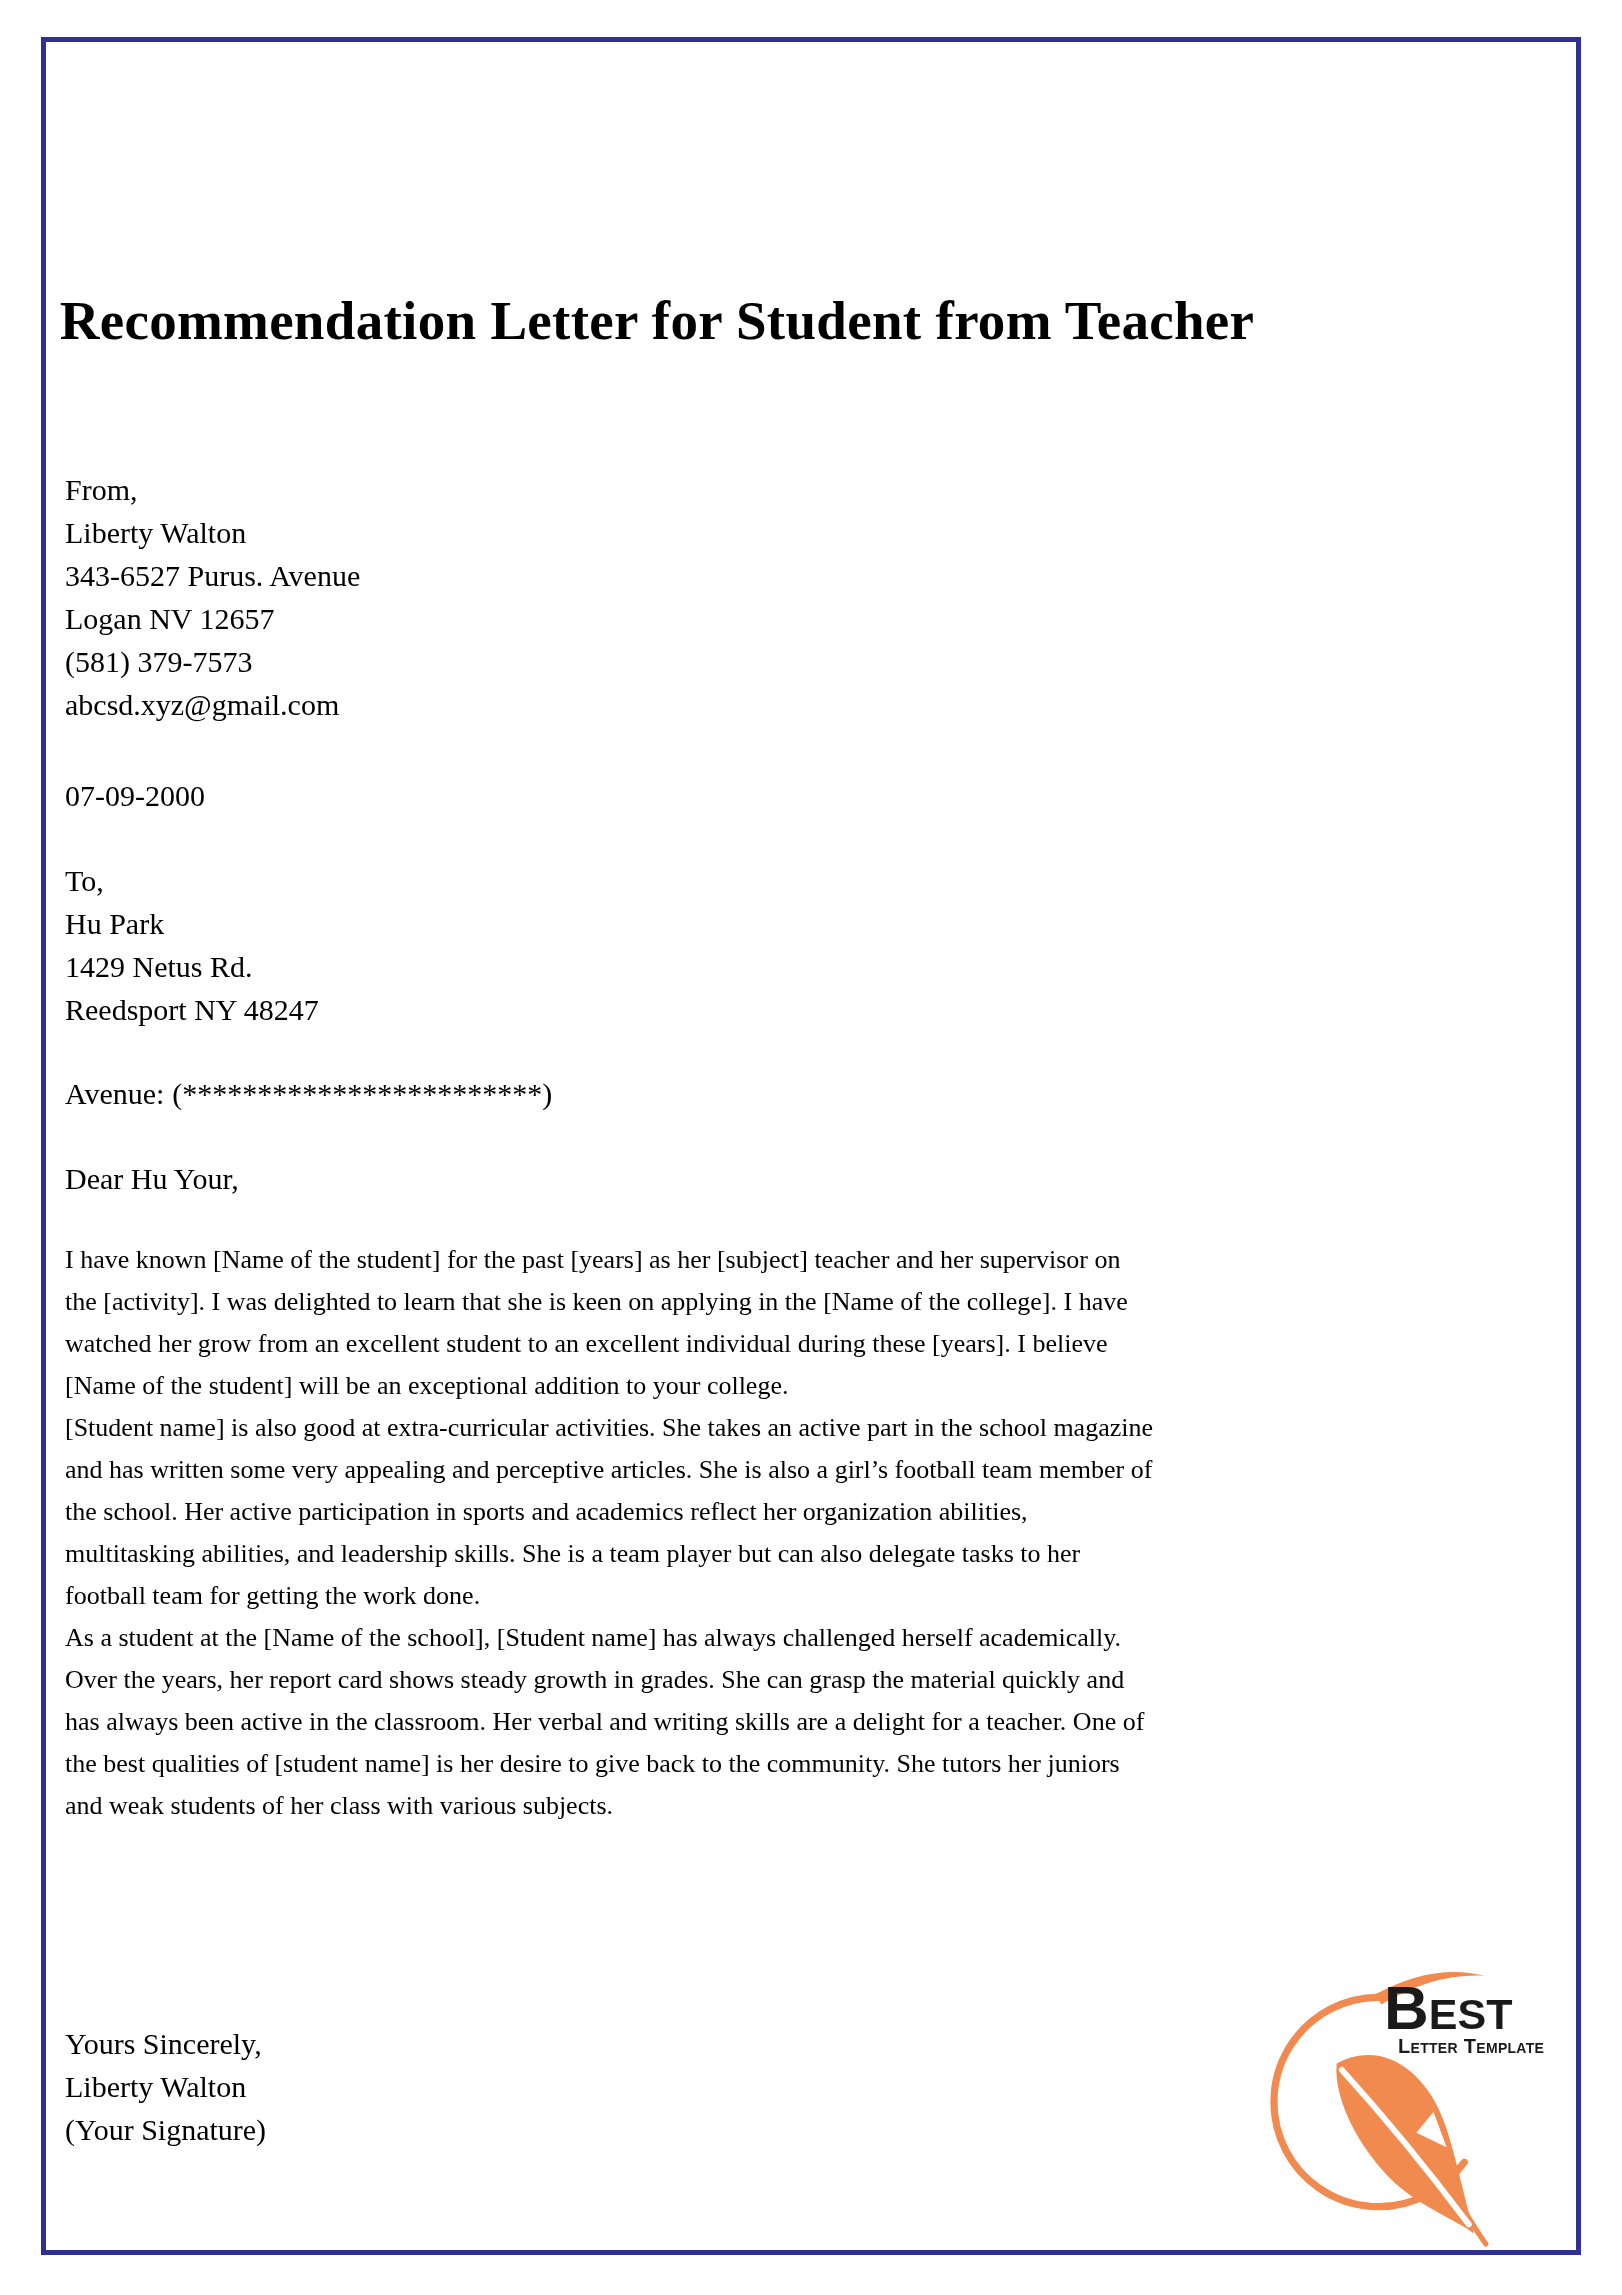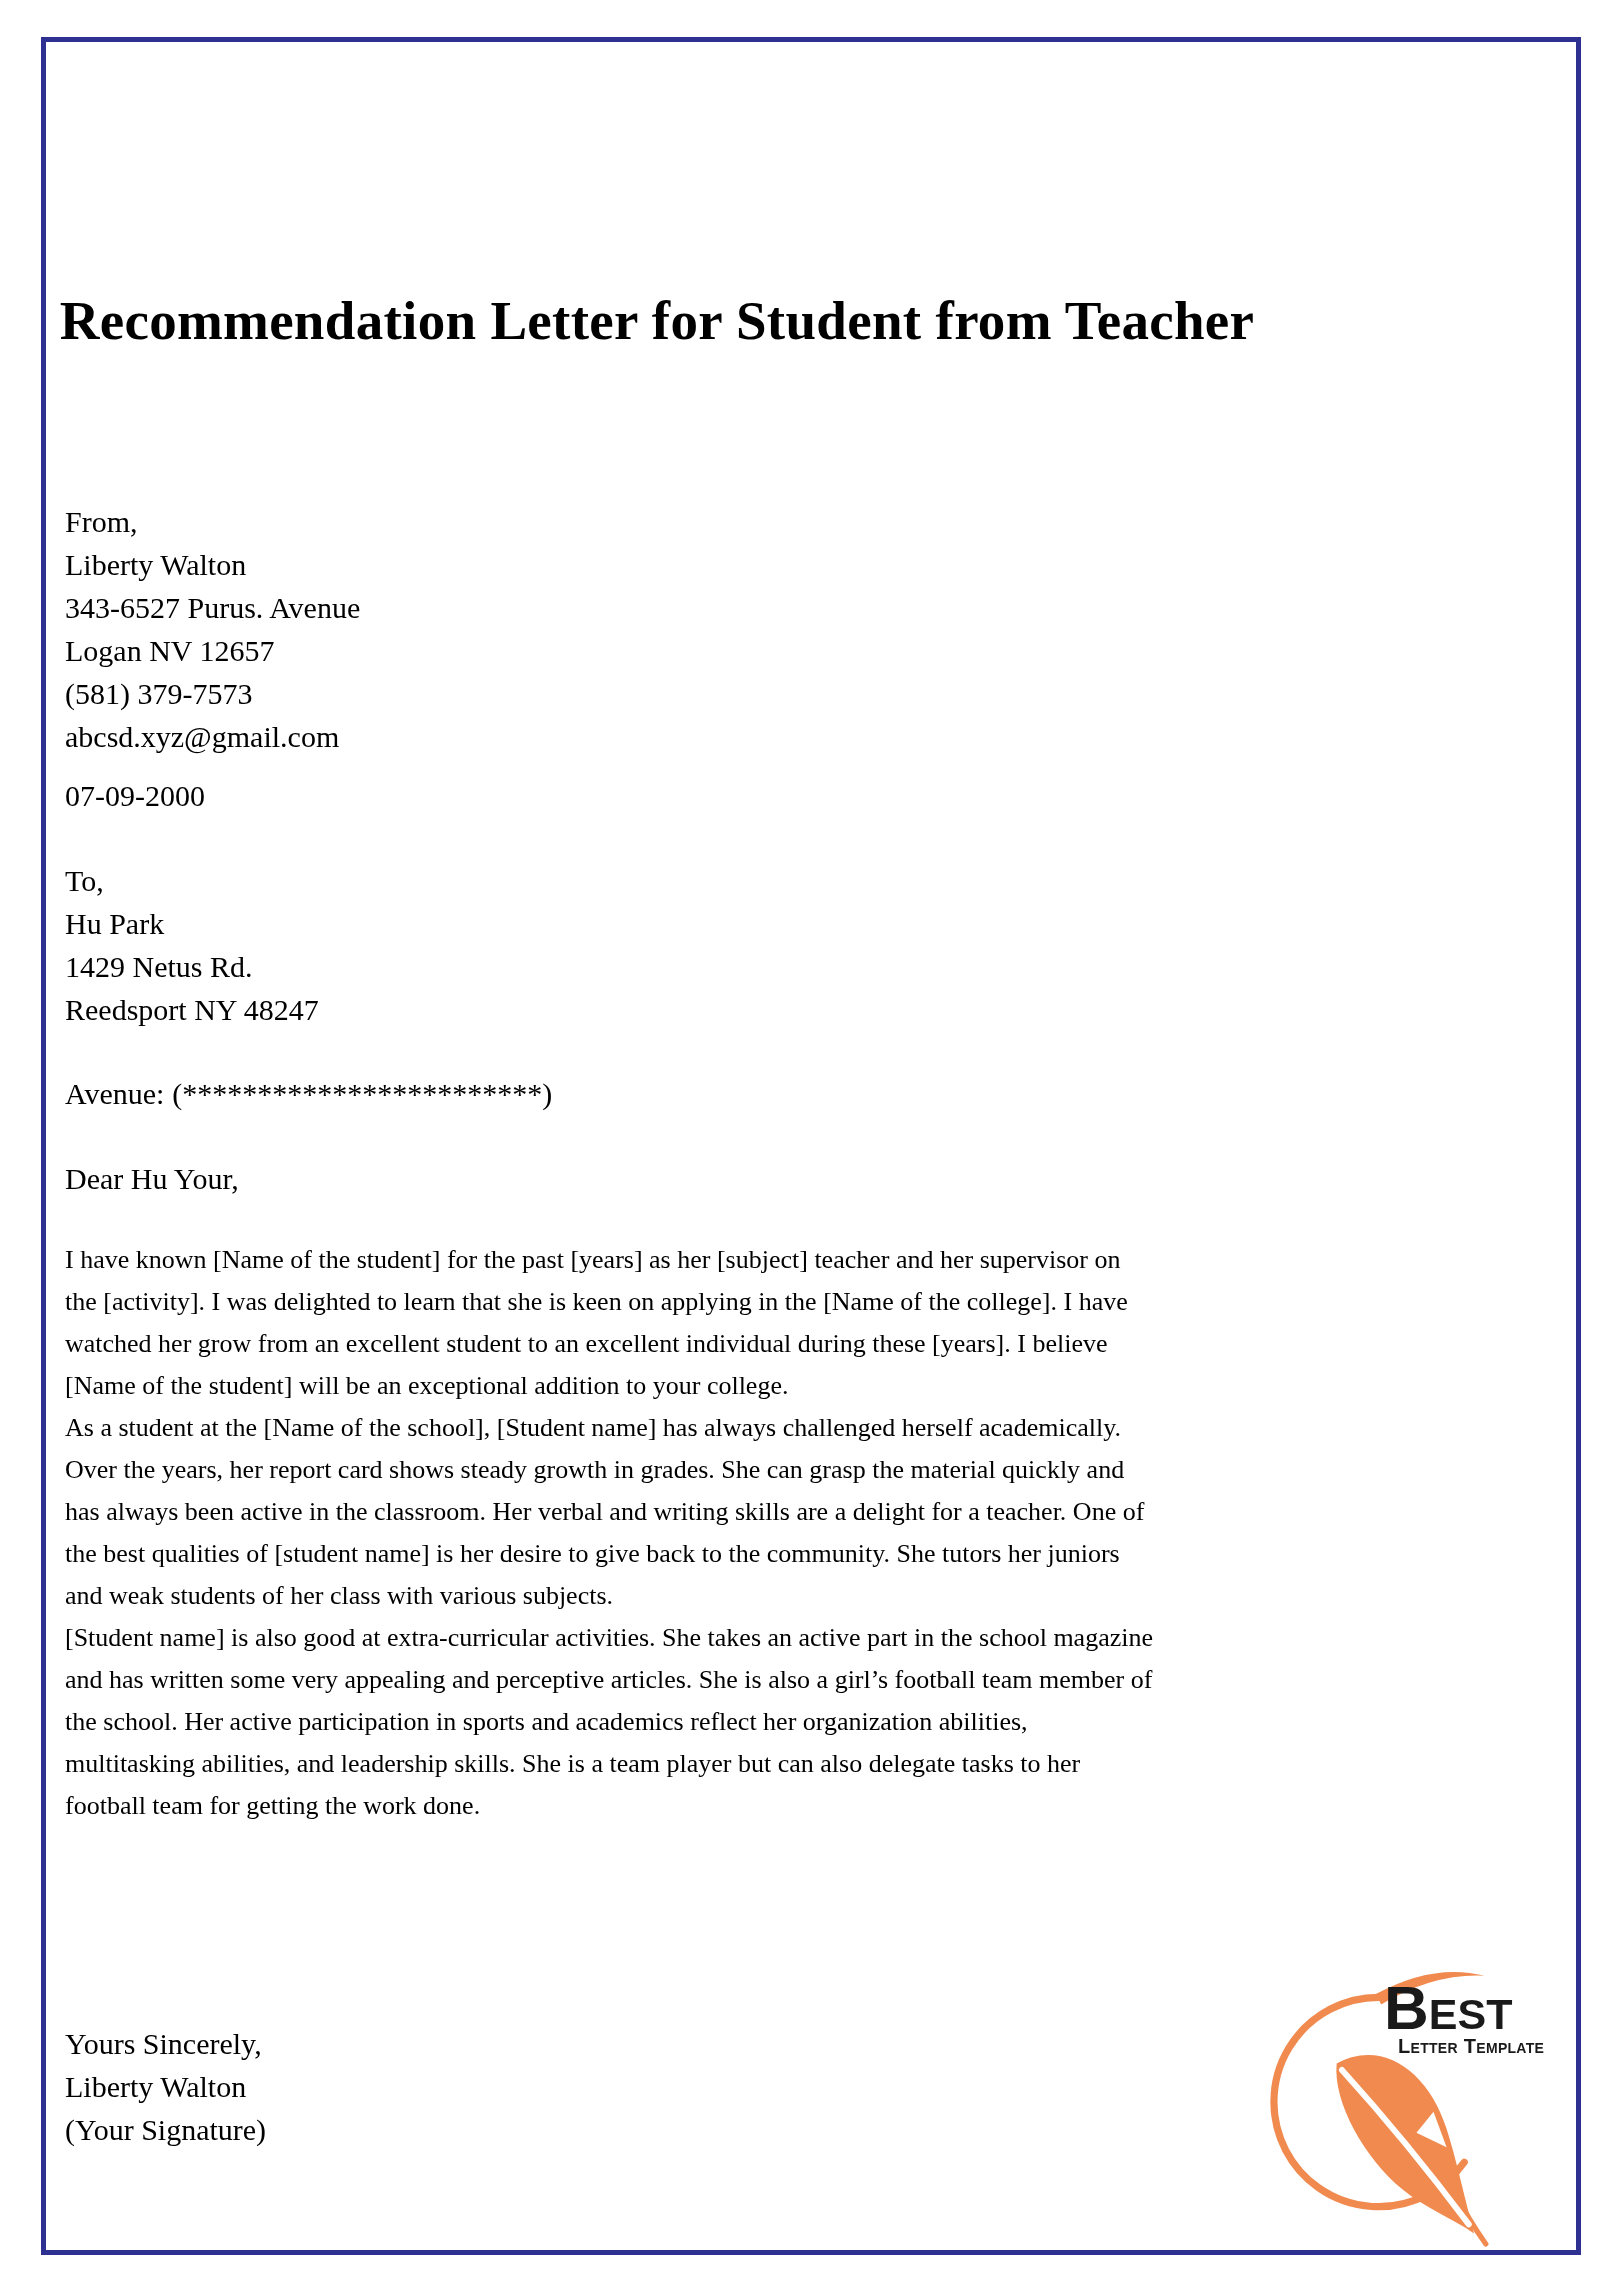--- a/index.html
+++ b/index.html
@@ -28,21 +28,21 @@
     font-weight: bold;
     letter-spacing: 0.3px;
   }
   .block {
     position: absolute;
     left: 65px;
     font-size: 30px;
     line-height: 43px;
     white-space: pre-line;
   }
-  .from-block    { top: 468px; margin-top: 32px; }
+  .from-block    { top: 468px; }
   .date-block    { top: 774px; }
   .to-block      { top: 859px; }
   .subject-block { top: 1072px; white-space: normal; }
   .subject-block .subject-value { margin-left: 7.9px; }
   .salutation    { top: 1157px; }
   .letter-body {
     position: absolute;
     left: 65px; top: 1239px;
     width: 1531px;
     font-size: 26px;
@@ -96,30 +96,30 @@
   <span>Avenue:</span><span class="subject-value">(************************)</span>
 </div>
 
 <div class="block salutation">Dear Hu Your,</div>
 
 <div class="letter-body">
   <p>I have known [Name of the student] for the past [years] as her [subject] teacher and her supervisor on
 the [activity]. I was delighted to learn that she is keen on applying in the [Name of the college]. I have
 watched her grow from an excellent student to an excellent individual during these [years]. I believe
 [Name of the student] will be an exceptional addition to your college.</p>
+  <p>[Student name] is also good at extra-curricular activities. She takes an active part in the school magazine
+and has written some very appealing and perceptive articles. She is also a girl’s football team member of
+the school. Her active participation in sports and academics reflect her organization abilities,
+multitasking abilities, and leadership skills. She is a team player but can also delegate tasks to her
+football team for getting the work done.</p>
   <p>As a student at the [Name of the school], [Student name] has always challenged herself academically.
 Over the years, her report card shows steady growth in grades. She can grasp the material quickly and
 has always been active in the classroom. Her verbal and writing skills are a delight for a teacher. One of
 the best qualities of [student name] is her desire to give back to the community. She tutors her juniors
 and weak students of her class with various subjects.</p>
-  <p>[Student name] is also good at extra-curricular activities. She takes an active part in the school magazine
-and has written some very appealing and perceptive articles. She is also a girl’s football team member of
-the school. Her active participation in sports and academics reflect her organization abilities,
-multitasking abilities, and leadership skills. She is a team player but can also delegate tasks to her
-football team for getting the work done.</p>
 </div>
 
 <div class="block closing-block">Yours Sincerely,
 Liberty Walton
 (Your Signature)</div>
 
 <div class="logo">
   <svg width="357" height="314" viewBox="0 0 545 480" aria-hidden="true">
 
     <path d="M 347 329 A 160 160 0 1 1 216 77" fill="none" stroke="#F18A4F" stroke-width="11" stroke-linecap="round"></path>

